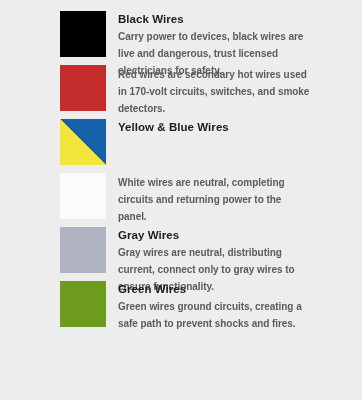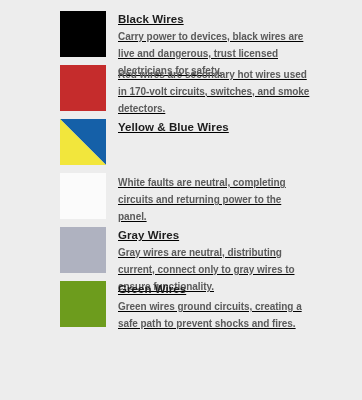--- a/index.html
+++ b/index.html
@@ -10,21 +10,20 @@
     width: 362px;
     height: 400px;
     background: #ededed;
     font-family: "Liberation Sans", sans-serif;
     overflow: hidden;
   }
   .legend-list {
     padding: 11px 8px 0 0;
     margin: 0;
     list-style: none;
-    text-decoration: underline;
   }
   .legend-row {
     display: flex;
     align-items: flex-start;
     height: 46px;
     margin-bottom: 8px;
     padding-left: 60px;
   }
   .swatch {
     width: 46px;
@@ -109,21 +108,21 @@
     <div class="row-text">
       <p class="row-title">Yellow &amp; Blue Wires</p>
     </div>
   </li>
 
   <li class="legend-row">
     <div class="swatch">
       <div class="swatch-solid" style="background: rgb(251, 251, 251);"></div>
     </div>
     <div class="row-text">
-      <p class="row-desc">White faults are neutral, completing circuits and returning power to the panel.</p>
+      <p class="row-desc">White wires are neutral, completing circuits and returning power to the panel.</p>
     </div>
   </li>
 
   <li class="legend-row">
     <div class="swatch">
       <div class="swatch-solid" style="background: rgb(175, 178, 192);"></div>
     </div>
     <div class="row-text">
       <p class="row-title">Gray Wires</p>
       <p class="row-desc">Gray wires are neutral, distributing current, connect only to gray wires to ensure functionality.</p>

